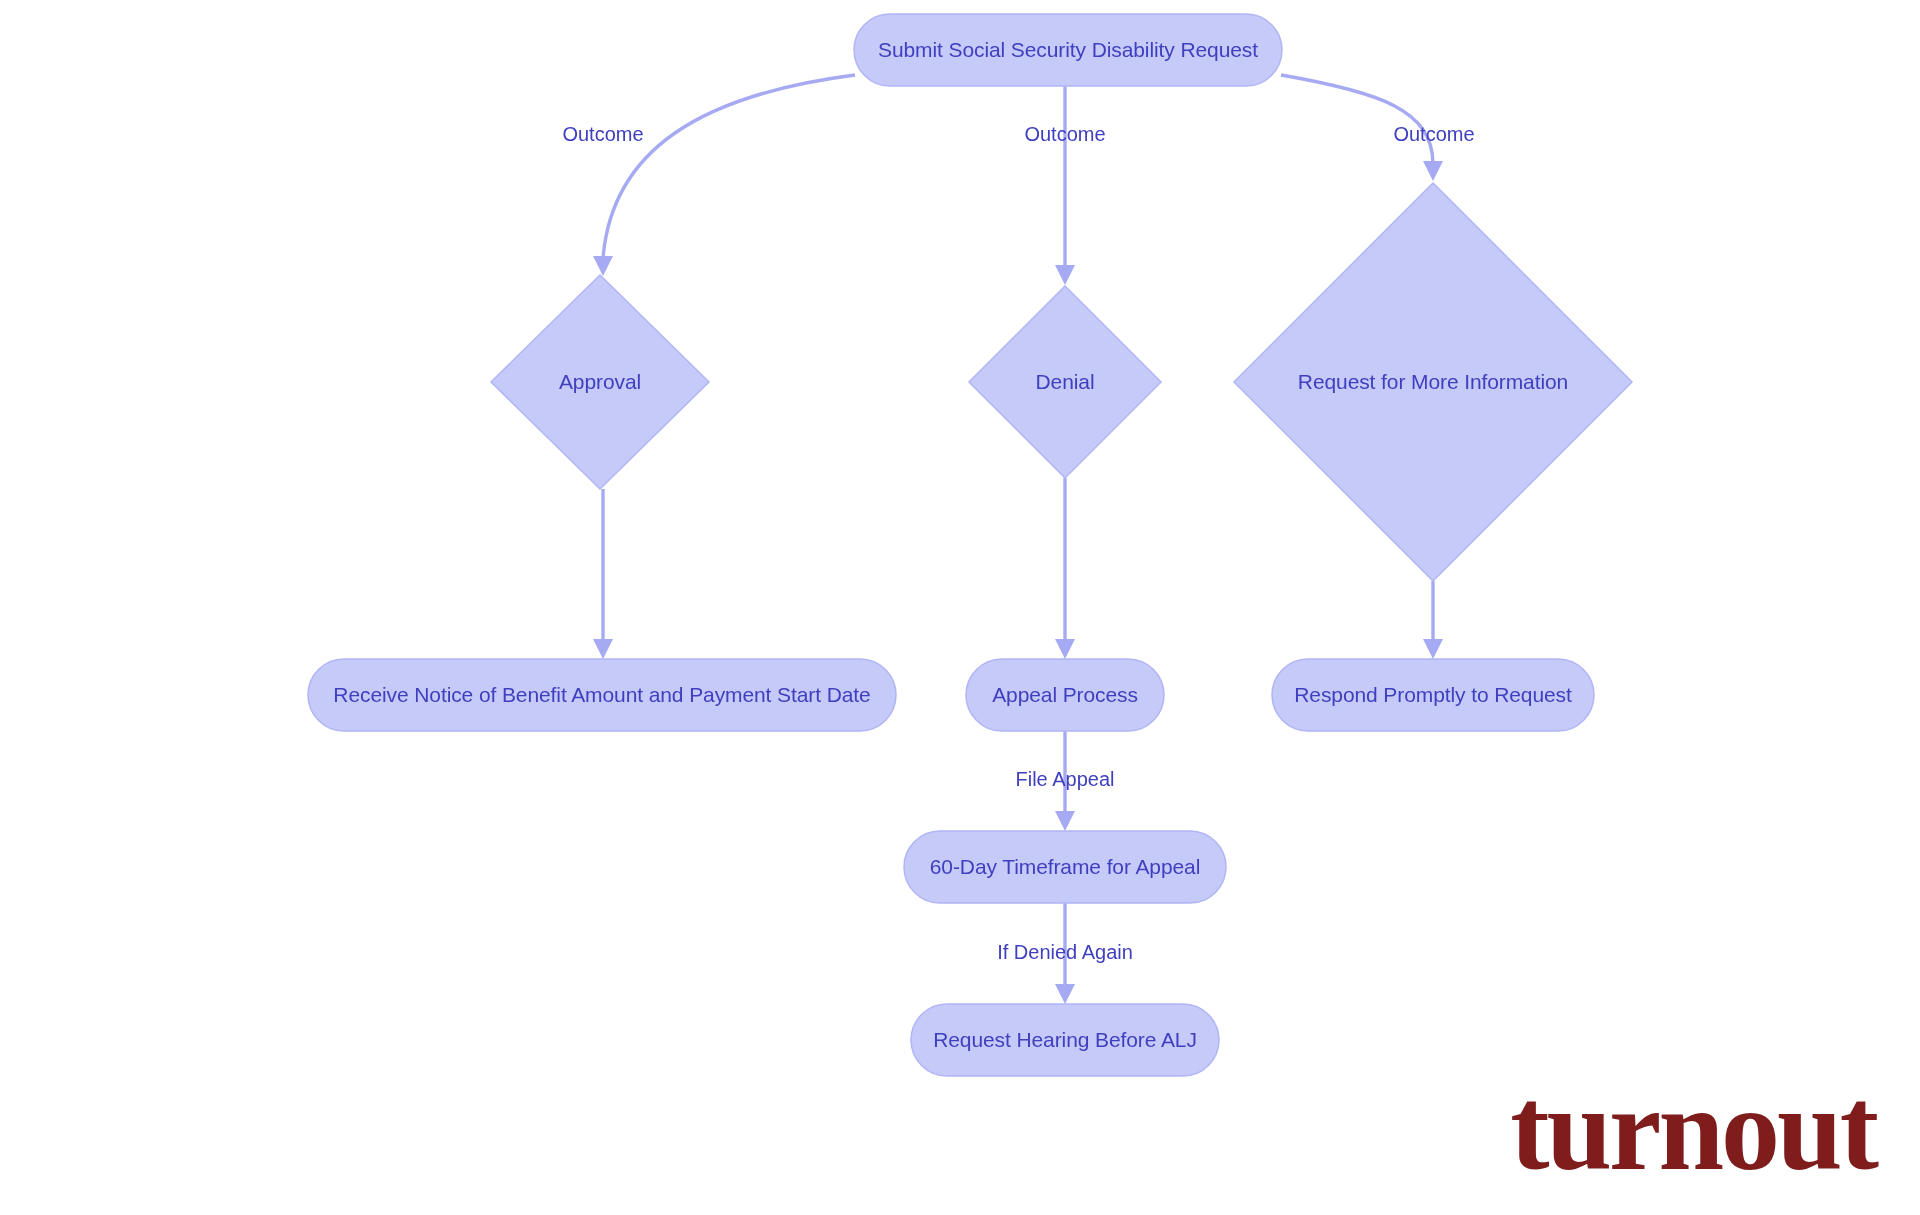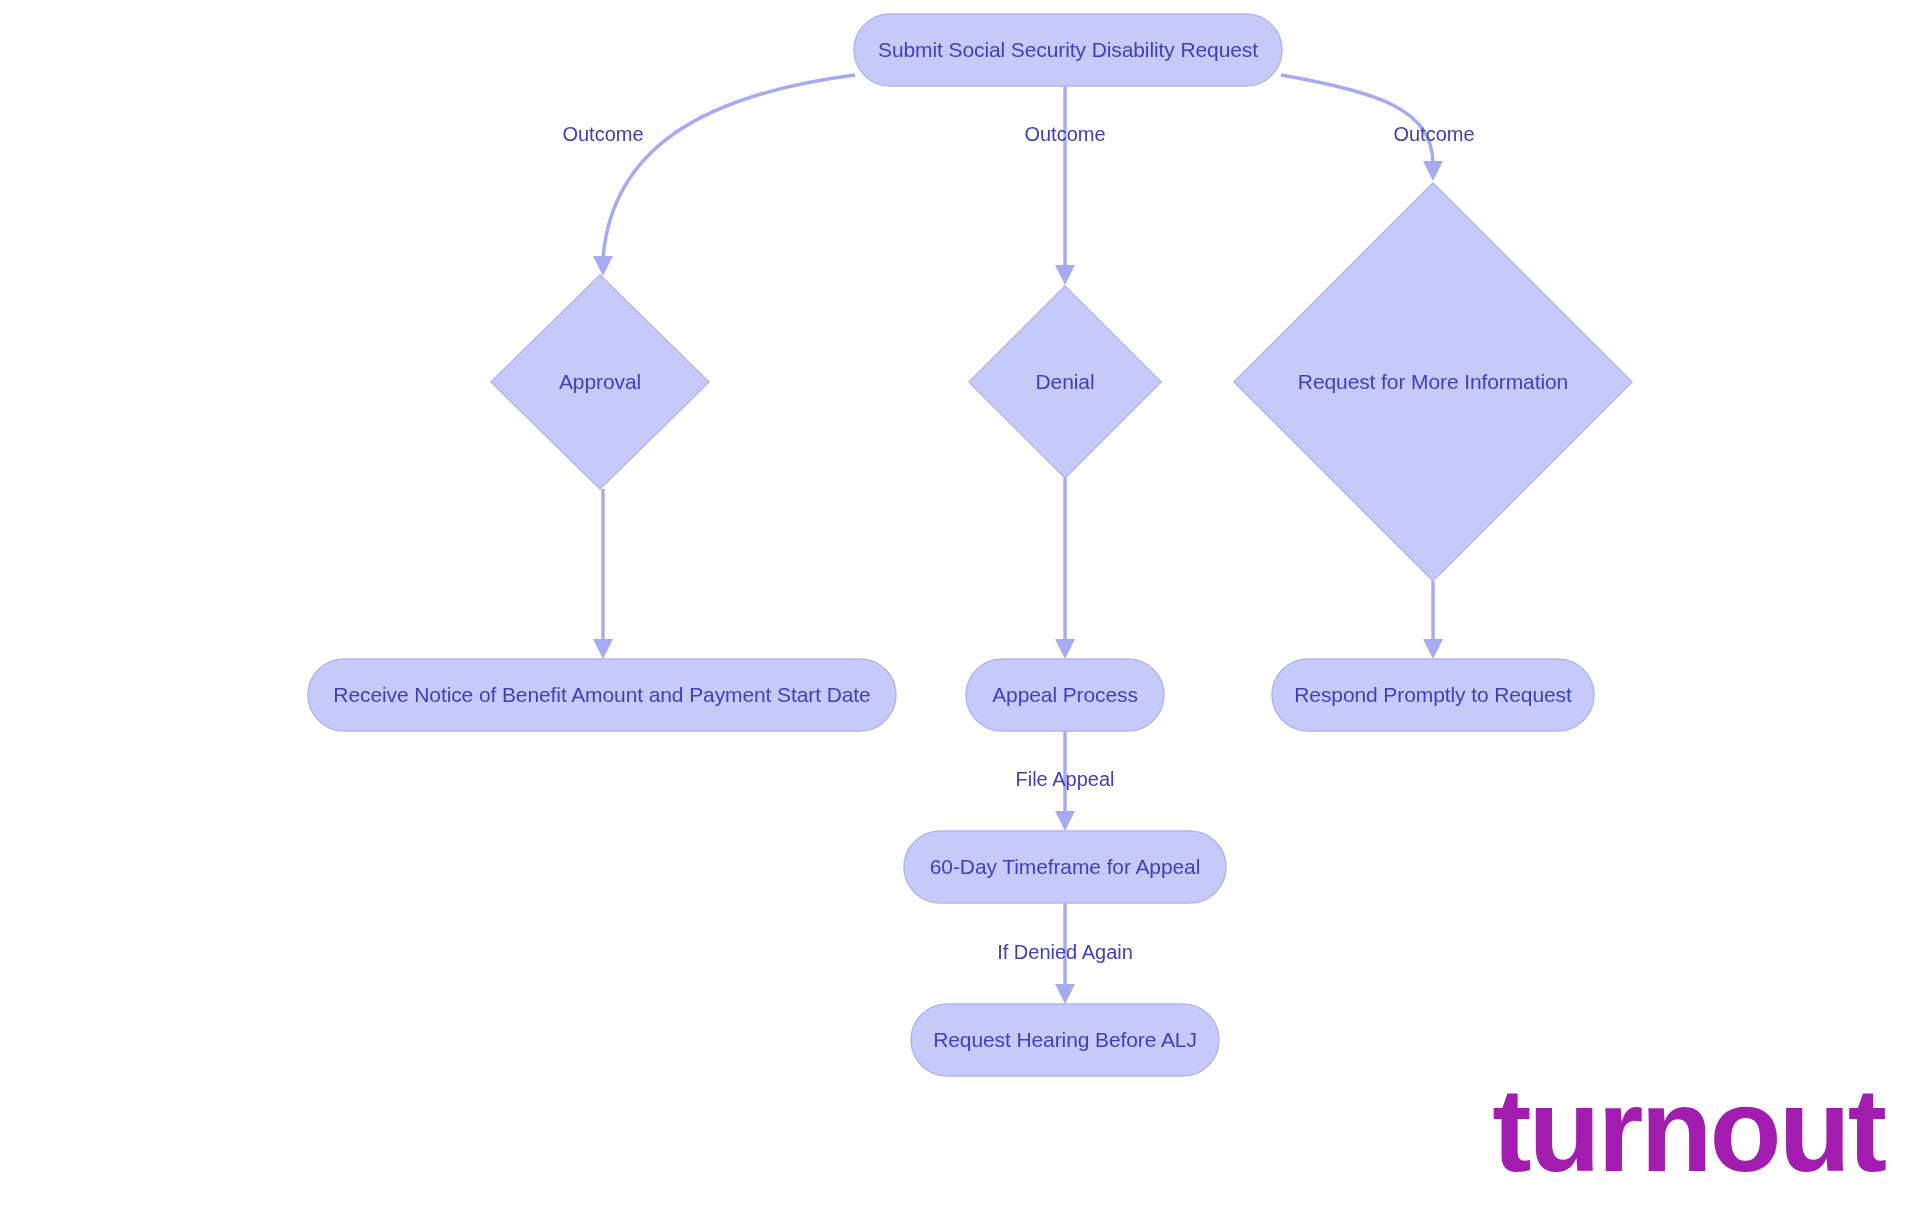--- a/index.html
+++ b/index.html
@@ -50,27 +50,27 @@
   }
   .edge-label {
     font-family: "Liberation Sans", sans-serif;
     font-size: 20px;
     fill: #3f3fbf;
     text-anchor: middle;
     dominant-baseline: middle;
   }
   .brand-wordmark {
     position: absolute;
-    right: 36px;
+    right: 44px;
     bottom: 26px;
-    font-family: Liberation Sans, sans-serif;
+    font-family: Liberation Serif, serif;
     font-size: 118px;
     font-weight: 700;
     letter-spacing: -3px;
-    color: #a21caf;
+    color: #7f1d1d;
     line-height: 1;
     user-select: none;
   }
 </style>
 </head>
 <body>
 
 <div id="flow-root">
   <svg class="flow-canvas" viewBox="0 0 1920 1215" xmlns="http://www.w3.org/2000/svg">
 

